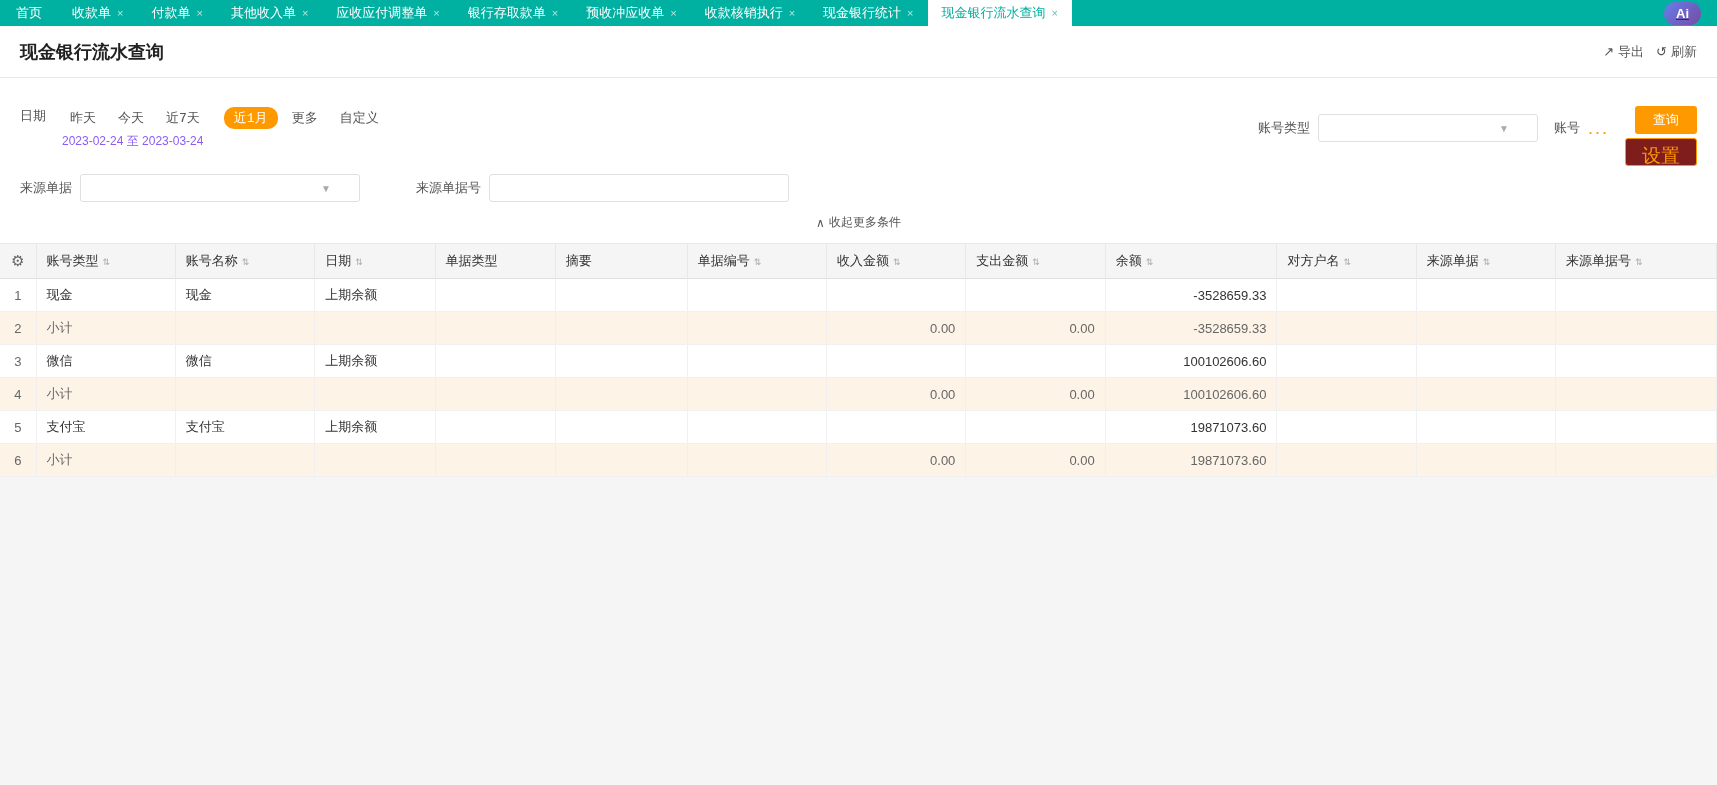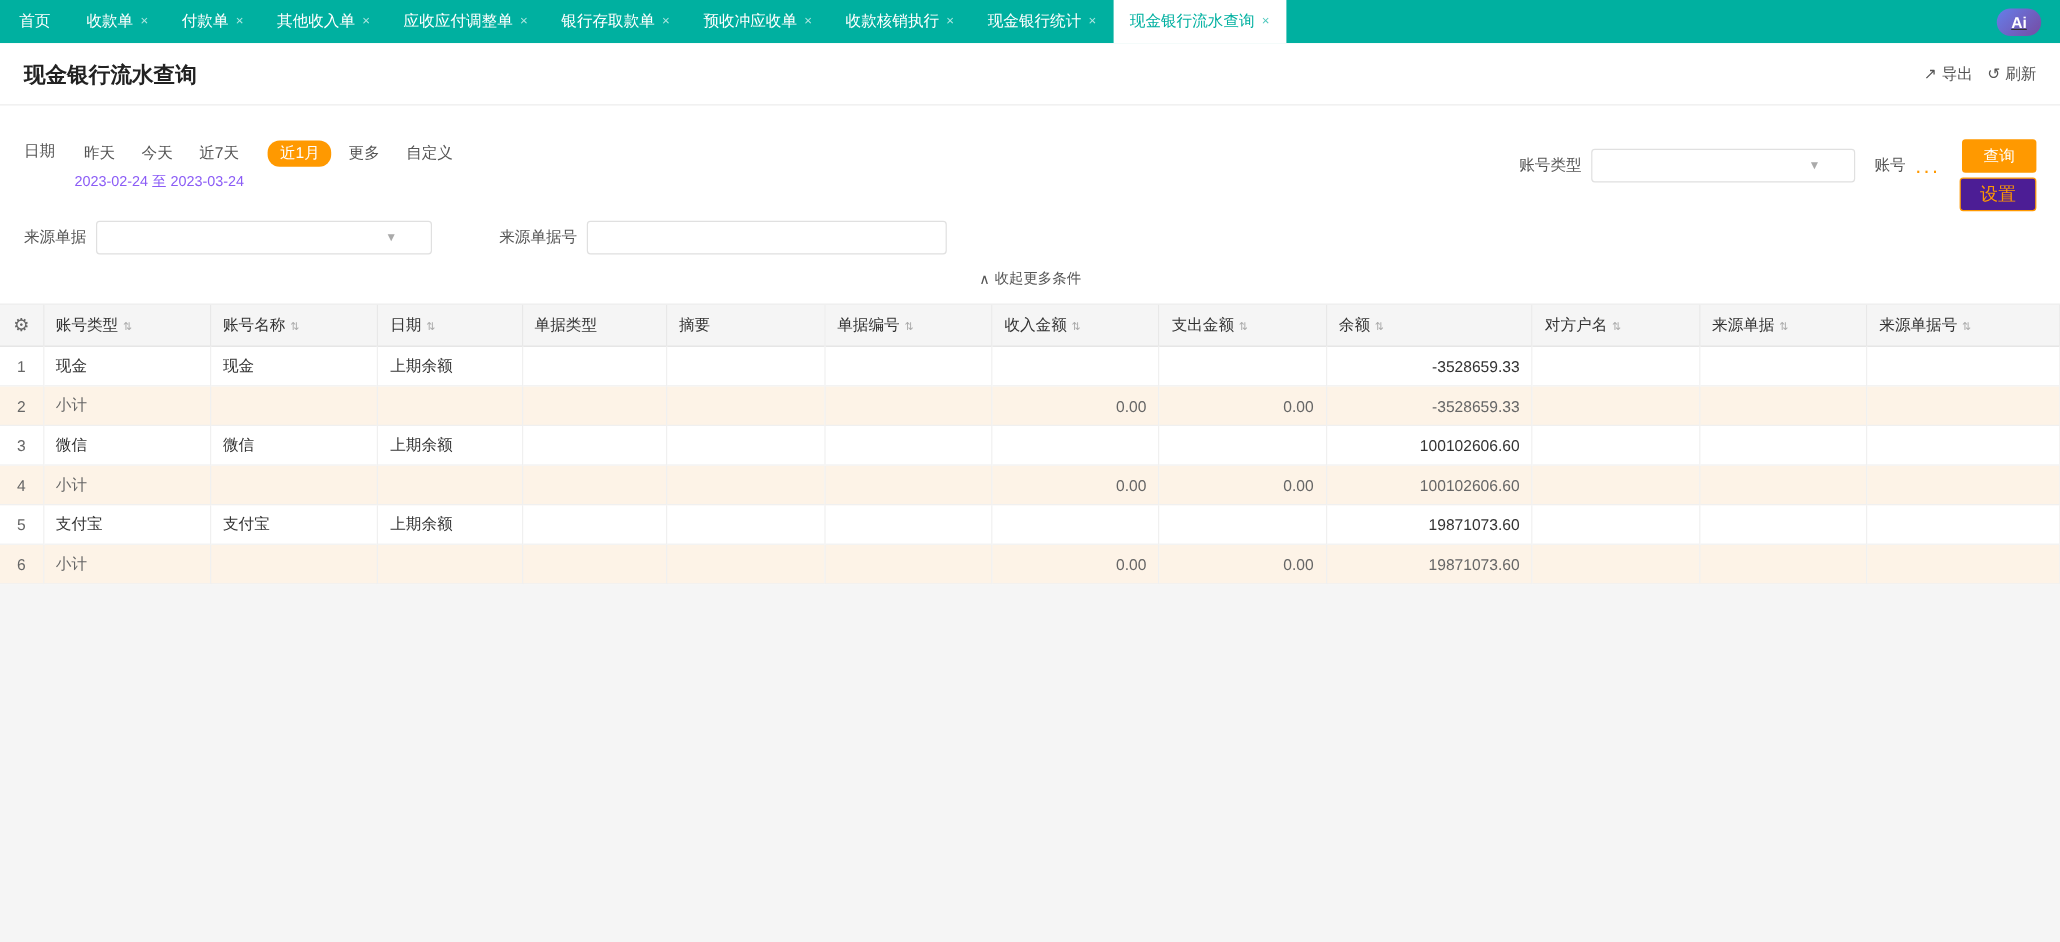--- a/index.html
+++ b/index.html
@@ -3,21 +3,21 @@
   <meta charset="utf-8">
   <style>
     * { box-sizing: border-box; margin: 0; padding: 0; }
     body { font-family: 'Microsoft YaHei', Arial, sans-serif; font-size: 13px; background: #f5f5f5; color: #333; }
 
     
     .top-nav {
       background: #00b0a0;
       display: flex;
       align-items: center;
-      height: 36px;
+      height: 26px;
       padding: 0 0;
       overflow: hidden;
     }
     .top-nav .nav-item {
       color: #fff;
       padding: 0 14px;
       height: 36px;
       line-height: 36px;
       cursor: pointer;
       white-space: nowrap;
@@ -89,20 +89,21 @@
     }
     .filter-label {
       color: #555;
       font-size: 13px;
       white-space: nowrap;
     }
     .filter-date-options {
       display: flex;
       align-items: center;
       gap: 6px;
+      font-family: Liberation Mono, monospace;
     }
     .date-opt {
       padding: 2px 8px;
       border-radius: 3px;
       cursor: pointer;
       font-size: 13px;
       color: #555;
     }
     .date-opt.active {
       background: #f90;
@@ -147,27 +148,27 @@
       color: #fff;
       border: none;
       border-radius: 3px;
       padding: 5px 18px;
       cursor: pointer;
       font-size: 13px;
       height: 28px;
       margin-top: 16px;
     }
     .btn-settings {
-      background: #4c1d95;
+      background: #7f1d1d;
       color: #f90;
       border: 1px solid #f90;
       border-radius: 3px;
       padding: 4px 16px;
       cursor: pointer;
-      font-size: 15px;
+      font-size: 19px;
       height: 28px;
     }
 
     .dots-btn {
       color: #f90;
       cursor: pointer;
       font-size: 18px;
       letter-spacing: 2px;
     }
 

